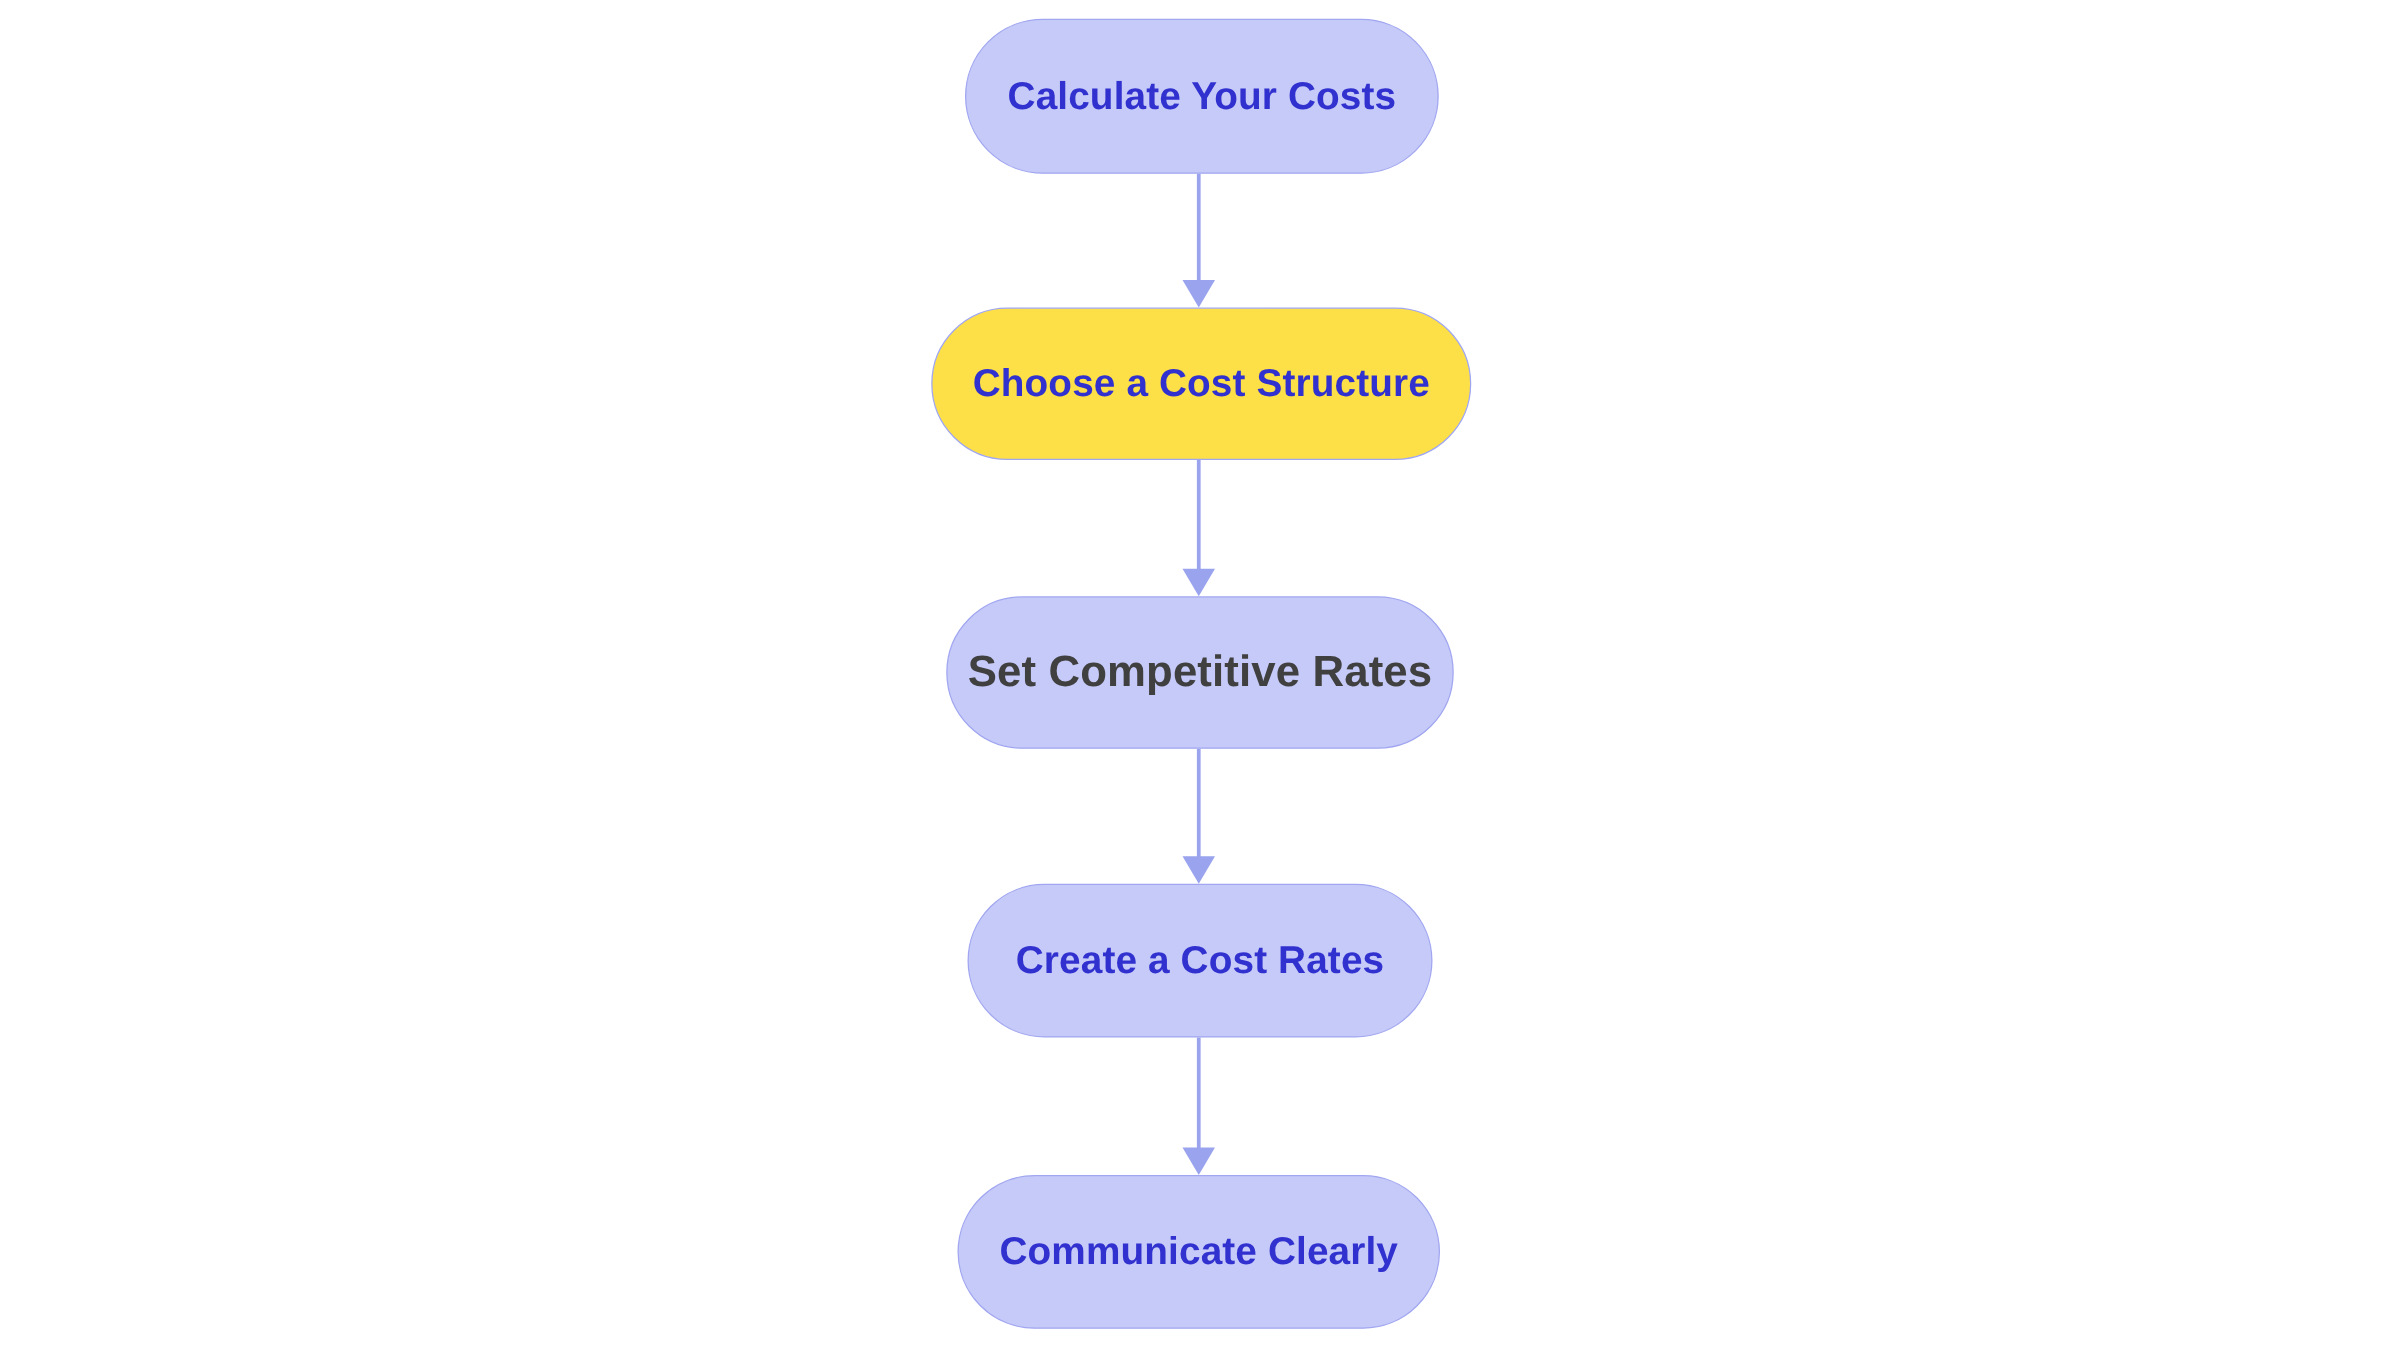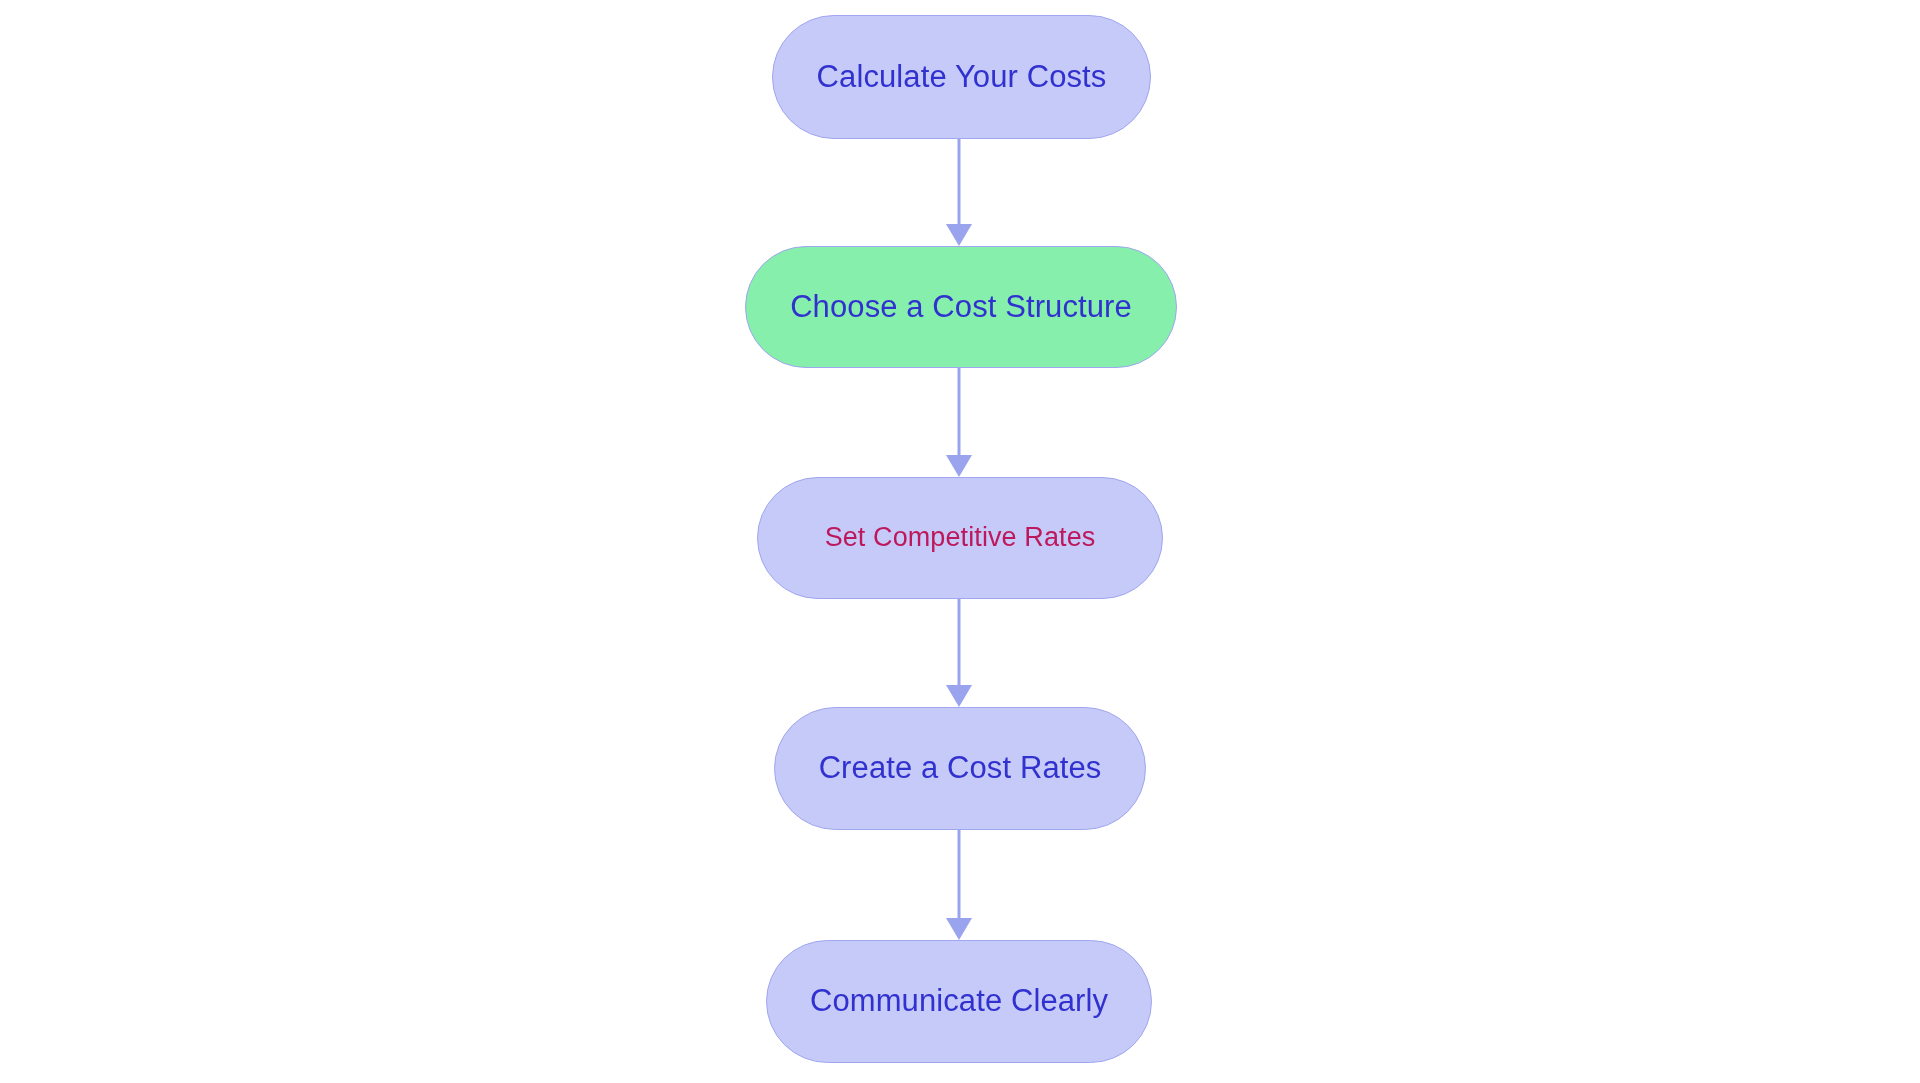--- a/index.html
+++ b/index.html
@@ -29,21 +29,21 @@
     box-sizing: border-box;
     display: flex;
     align-items: center;
     justify-content: center;
     background: #c6caf8;
     border: 1.6px solid #a0a6f0;
     border-radius: 999px;
     color: #3131cf;
     font-family: "Liberation Sans", sans-serif;
     font-size: 31px;
-    font-weight: 400;
+    font-weight: 700;
     letter-spacing: 0.1px;
     white-space: nowrap;
     line-height: 1;
     user-select: none;
   }
   .flow-node-label {
     display: block;
     padding: 0 2px;
     transform: translateY(-1px);
   }
@@ -72,24 +72,24 @@
         <polygon points="946,685 972,685 959,707" class="edge-head" fill="#9aa3ee"></polygon>
         <line x1="959" y1="830" x2="959" y2="920" class="edge-line" stroke="#9aa3ee" stroke-width="3"></line>
         <polygon points="946,918 972,918 959,940" class="edge-head" fill="#9aa3ee"></polygon>
       </g>
   </svg>
 
   <div id="nodes-layer">
       <div class="flow-node" style="left: 772px; top: 15px; width: 379px; height: 124px; background: rgb(198, 202, 248); border-color: rgb(160, 166, 240); color: rgb(49, 49, 207); font-size: 31px;">
         <span class="flow-node-label">Calculate Your Costs</span>
       </div>
-      <div class="flow-node" style="left: 745px; top: 246px; width: 432px; height: 122px; background: #86efac; border-color: rgb(160, 166, 240); color: rgb(49, 49, 207); font-size: 31px;">
+      <div class="flow-node" style="left: 745px; top: 246px; width: 432px; height: 122px; background: #fde047; border-color: rgb(160, 166, 240); color: rgb(49, 49, 207); font-size: 31px;">
         <span class="flow-node-label">Choose a Cost Structure</span>
       </div>
-      <div class="flow-node" style="left: 757px; top: 477px; width: 406px; height: 122px; background: rgb(198, 202, 248); border-color: rgb(160, 166, 240); color: #be185d; font-size: 27px;">
+      <div class="flow-node" style="left: 757px; top: 477px; width: 406px; height: 122px; background: rgb(198, 202, 248); border-color: rgb(160, 166, 240); color: #404040; font-size: 35px;">
         <span class="flow-node-label">Set Competitive Rates</span>
       </div>
       <div class="flow-node" style="left: 774px; top: 707px; width: 372px; height: 123px; background: rgb(198, 202, 248); border-color: rgb(160, 166, 240); color: rgb(49, 49, 207); font-size: 31px;">
         <span class="flow-node-label">Create a Cost Rates</span>
       </div>
       <div class="flow-node" style="left: 766px; top: 940px; width: 386px; height: 123px; background: rgb(198, 202, 248); border-color: rgb(160, 166, 240); color: rgb(49, 49, 207); font-size: 31px;">
         <span class="flow-node-label">Communicate Clearly</span>
       </div>
     </div>
 

